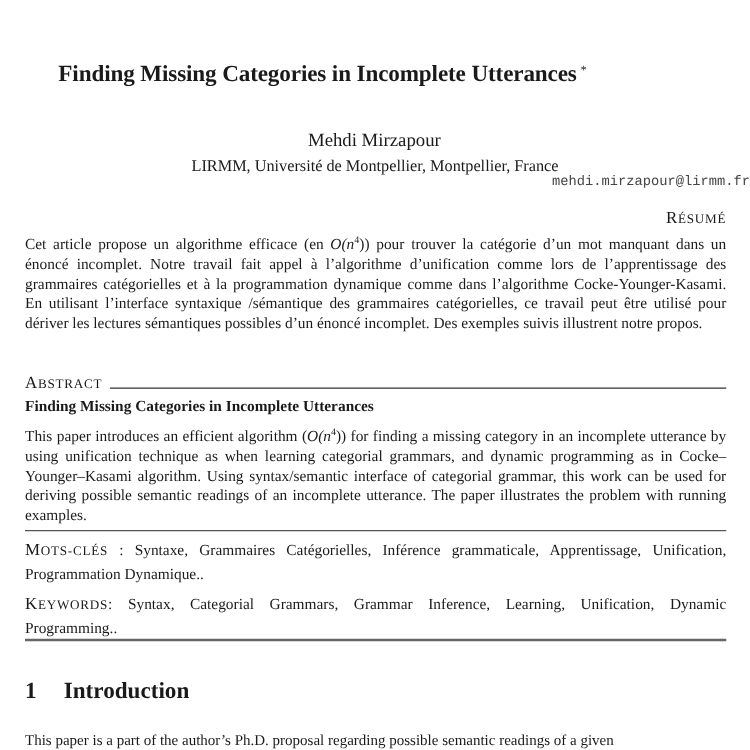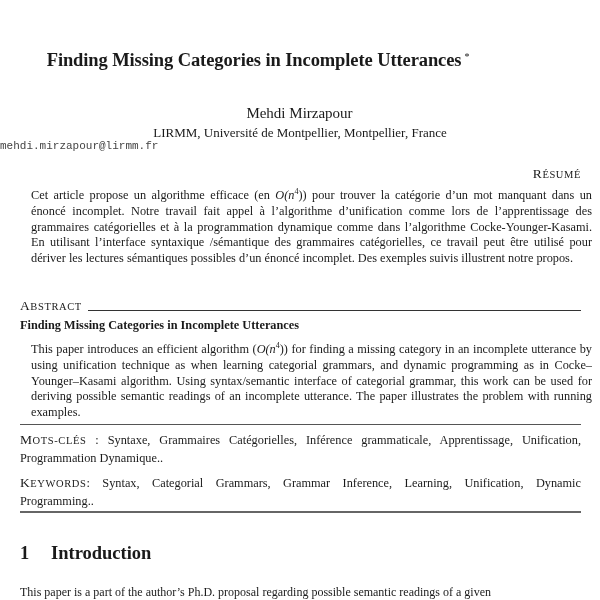--- a/index.html
+++ b/index.html
@@ -10,30 +10,30 @@
   }
   .abs { position: absolute; }
   .title {
     left: 0; width: 516px; top: 50px; text-align: center;
     font-size: 18.5px; font-weight: bold; letter-spacing: -0.1px;
   }
   .title sup { font-weight: normal; font-size: 10px; margin-left: 3px; vertical-align: 6px; }
   .author { left: 0; width: 599px; top: 105px; text-align: center; font-size: 15px; }
   .affil { left: 0; width: 600px; top: 125px; text-align: center; font-size: 13px; }
   .email {
-    left: 0; width: 600px; top: 140px; text-align: left; font-size: 11px;
+    left: 0; width: 600px; top: 140px; text-align: right; font-size: 11px;
     font-family: "Liberation Mono", "DejaVu Sans Mono", monospace; color: #444;
   }
   .sc-head { font-size: 13.5px; letter-spacing: 0.6px; }
   .sc-head .small { font-size: 10.5px; }
   .head-row { left: 20px; width: 561px; display: flex; align-items: flex-end; }
   .head-row .rule { flex: 1; border-bottom: 1.3px solid #333; margin-left: 6px; margin-bottom: 3px; }
   .para {
     left: 20px; width: 561px; font-size: 12.3px; line-height: 15.8px;
-    text-align: justify; hyphens: manual; margin-left: 11px;
+    text-align: justify; hyphens: manual;
   }
   .para i { font-style: italic; }
   .para sup { font-size: 8px; vertical-align: 5px; line-height: 0; }
   .subtitle { left: 20px; top: 318px; font-size: 12.3px; font-weight: bold; }
   .hr { left: 20px; width: 561px; border-top: 1.3px solid #555; height: 0; }
   .hr.thick { border-top: 2.2px solid #666; }
   .kw { left: 20px; width: 561px; font-size: 12.3px; line-height: 16.5px; text-align: justify; }
   .kw .lab { font-size: 13.5px; letter-spacing: 0.6px; }
   .kw .lab .small { font-size: 10.5px; }
   .section { left: 20px; top: 543px; font-size: 18.5px; font-weight: bold; }

